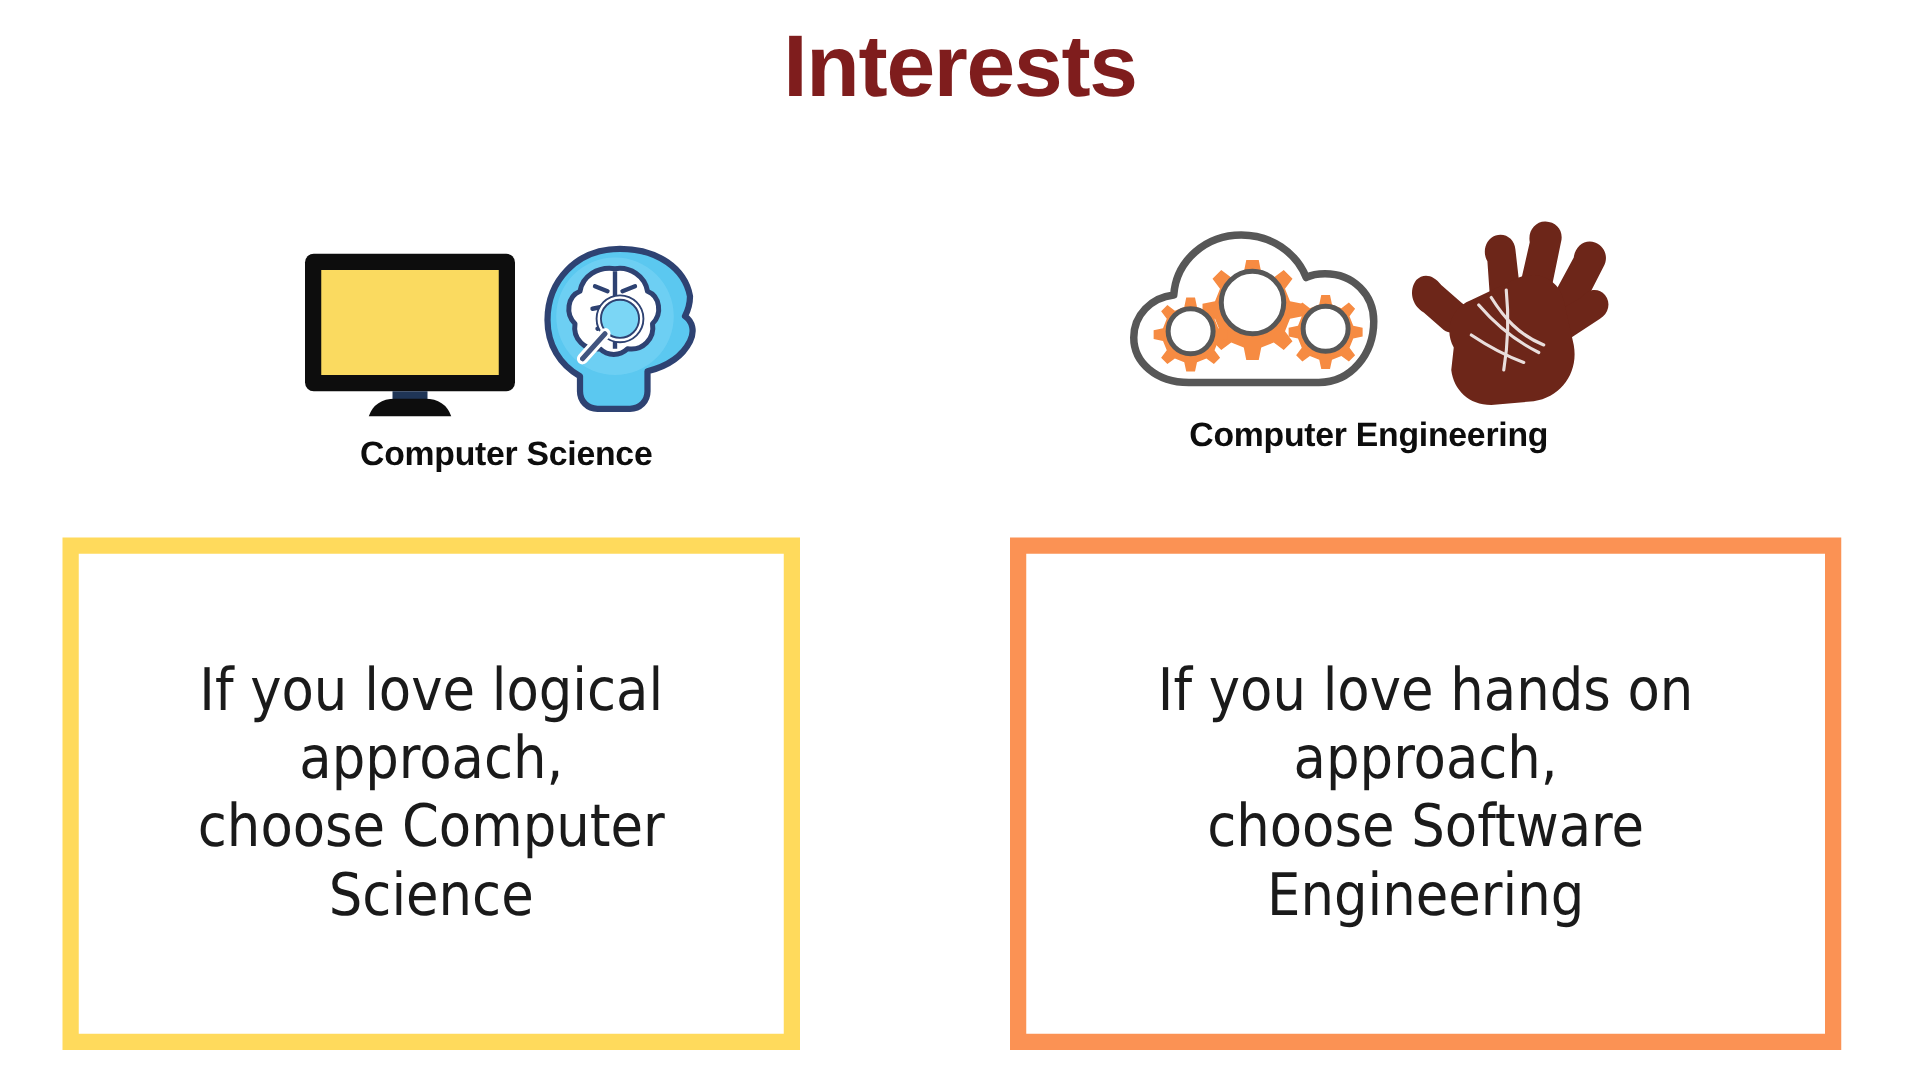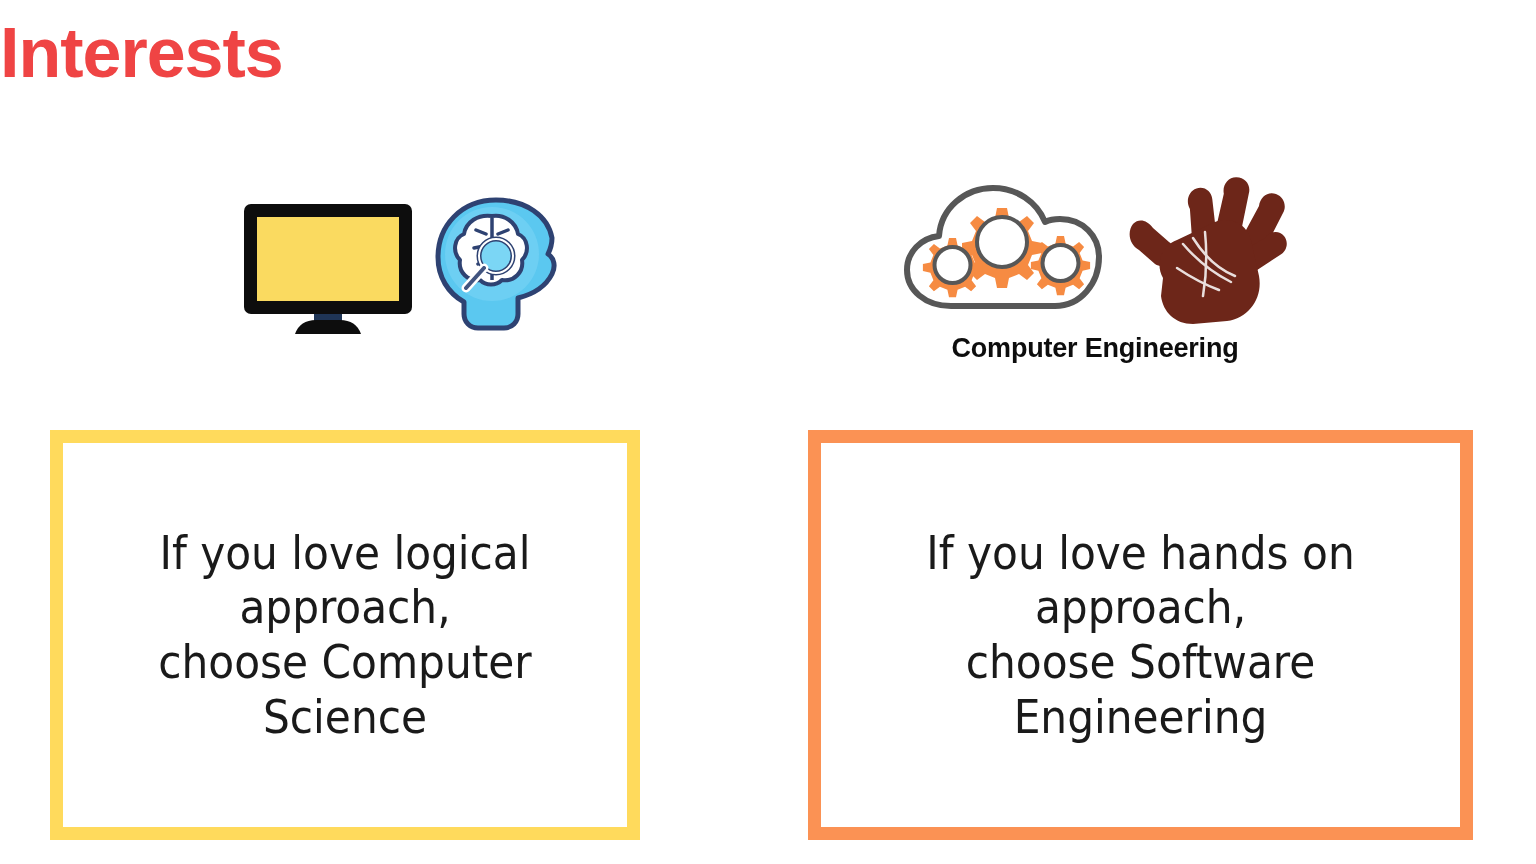--- a/index.html
+++ b/index.html
@@ -15,24 +15,25 @@
     font-family: "Liberation Sans", "DejaVu Sans", sans-serif;
     color: #111111;
   }
 
   
   #slide-title {
     position: absolute;
     top: 18px;
     left: 0;
     width: 1536px;
+    text-align: center;
     font-size: 70px;
     font-weight: bold;
     letter-spacing: -1px;
-    color: #ef4444;
+    color: #7f1d1d;
     line-height: 1.0;
   }
 
   
   .icon-col {
     position: absolute;
     text-align: center;
   }
   #col-cs { left: 205px; top: 190px; width: 400px; }
   #col-se { left: 880px; top: 175px; width: 430px; }
@@ -124,20 +125,21 @@
 
         <circle cx="66" cy="62" r="17" fill="#7bd6f5" stroke="#2e4272" stroke-width="5"></circle>
         <circle cx="66" cy="62" r="17" fill="none" stroke="#ffffff" stroke-width="2"></circle>
         <path d="M54 74 L36 94" stroke="#ffffff" stroke-width="9" stroke-linecap="round"></path>
         <path d="M54 74 L36 94" stroke="#2e4272" stroke-width="4" stroke-linecap="round" opacity="0.9"></path>
       </svg>
     </span>
 
   </div>
 
+  <div class="icon-caption">Computer Science</div>
 </div>
 
 <div class="icon-col" id="col-se">
 
   <div class="icon-row">
 
     <span>
       <svg width="212" height="140" viewBox="0 0 212 140" aria-hidden="true">
         <path d="M54 128 C28 128 10 112 10 92 C10 74 24 60 42 58
                  C44 30 68 10 96 10 C120 10 140 24 148 44

